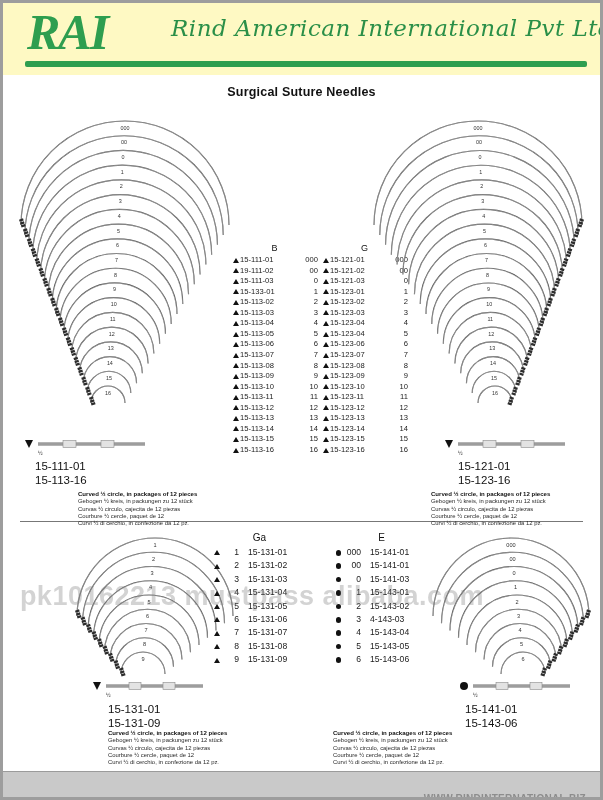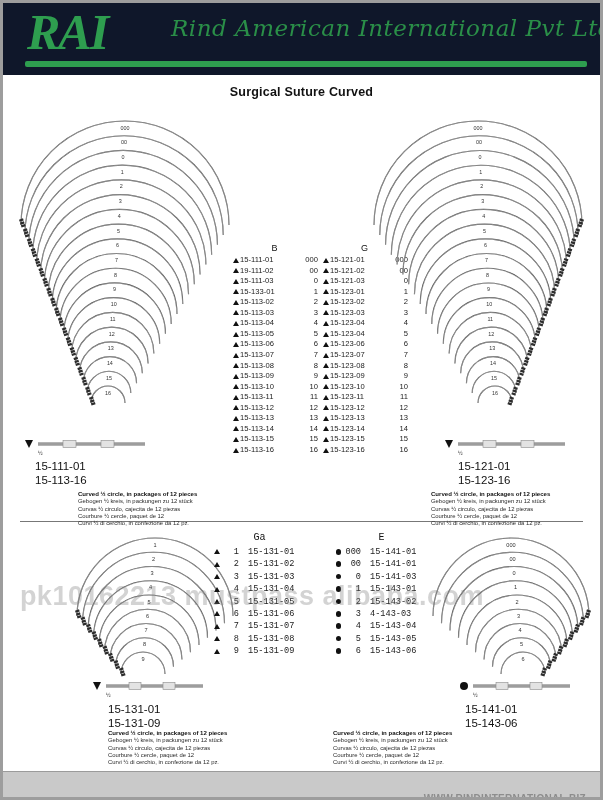--- a/index.html
+++ b/index.html
@@ -15,21 +15,21 @@
     margin: 0 auto;
     background: #ffffff;
     border: 3px solid #9d9d9d;
     overflow: hidden;
   }
 
   
   .header {
     position: relative;
     height: 72px;
-    background: #0f172a;
+    background: #fef9c3;
   }
   .logo-rai {
     position: absolute;
     left: 24px; top: 2px;
     font-family: "Liberation Serif", serif;
     font-weight: bold;
     font-style: italic;
     font-size: 50px;
     letter-spacing: -2px;
     color: #2e9e4f;
@@ -80,21 +80,21 @@
   .diagram svg { display: block; overflow: visible; }
 
   
   .code-table {
     position: absolute;
     font-size: 7.6px;
     color: #1b1b1b;
     line-height: 10.55px;
     white-space: nowrap;
   }
-  .code-table.bottom { font-size: 8.6px; line-height: 12.4px; font-family: Liberation Mono, monospace; }
+  .code-table.bottom { font-size: 8.6px; line-height: 12.4px; }
   .ct-head {
     font-size: 9px;
     font-weight: normal;
     text-align: center;
     padding-bottom: 1.5px;
     color: #111;
   }
   .code-table.bottom .ct-head { font-size: 10px; }
   .ct-row { display: flex; align-items: baseline; }
   .mk {
@@ -201,21 +201,21 @@
 </head>
 <body>
 
 <div id="page">
 
   <div class="header">
     <div class="logo-rai">RAI</div>
     <div class="logo-script">Rind American International Pvt Ltd.</div>
     <div class="logo-rule"></div>
   </div>
-  <div class="subtitle">Surgical Suture Curved</div>
+  <div class="subtitle">Surgical Suture Needles</div>
 
   <div class="section sec-top">
 
     <div class="diagram" style="left:10px; top:4px;">
       <svg width="215" height="330" viewBox="0 0 215 330" aria-hidden="true">
         <g id="arcs-tl" fill="none" stroke="#555" stroke-width="1.1">
             <path d="M 8 122 A 104 104 0 0 1 216 122" stroke="#4f4f4f" stroke-width="1.15" fill="none"></path>
             <path d="M 8 122 A 104 104 0 0 1 216 122" stroke="#d6d6d6" stroke-width="0.45" fill="none"></path>
             <path d="M 11.888888888888886 131.88888888888889 A 99.16666666666667 99.16666666666667 0 0 1 210.22222222222223 131.88888888888889" stroke="#4f4f4f" stroke-width="1.15" fill="none"></path>
             <path d="M 11.888888888888886 131.88888888888889 A 99.16666666666667 99.16666666666667 0 0 1 210.22222222222223 131.88888888888889" stroke="#d6d6d6" stroke-width="0.45" fill="none"></path>

